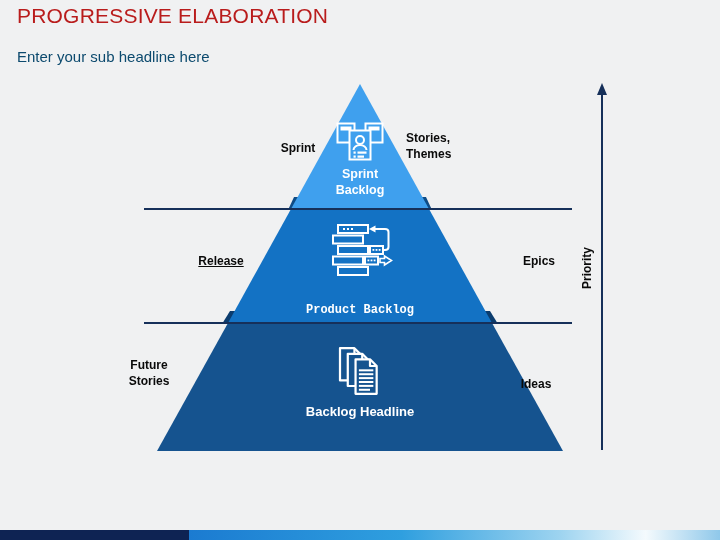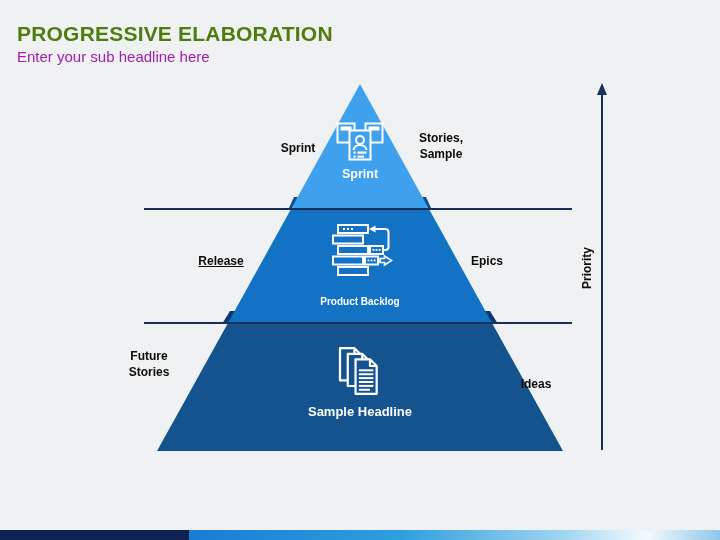--- a/index.html
+++ b/index.html
@@ -1,22 +1,22 @@
 <!DOCTYPE html>
 <html><head>
 <meta charset="utf-8">
 <style>
   html,body{margin:0;padding:0;}
   body{width:720px;height:540px;position:relative;overflow:hidden;
        font-family:"Liberation Sans", sans-serif;background:#F0F1F2;}
   .abs{position:absolute;}
 
   
-  .title{left:17px;top:22px;font-size:21px;font-weight:700;color:#4d7c0f;letter-spacing:.2px;}
-  .subtitle{left:17px;top:48px;font-size:15px;color:#a21caf;}
+  .title{left:17px;top:4px;font-size:21px;font-weight:400;color:#b91c1c;letter-spacing:.2px;}
+  .subtitle{left:17px;top:48px;font-size:15px;color:#0c4a6e;}
 
   
   .tier{z-index:2;}
   .tier1{left:291px;top:84px;width:138px;height:125px;background:#3FA0EE;
          clip-path:polygon(50% 0,100% 100%,0 100%);}
   .tier2{left:228px;top:209px;width:264px;height:114px;background:#1372C4;
          clip-path:polygon(63px 0,calc(100% - 63px) 0,100% 100%,0 100%);}
   .tier3{left:157px;top:323px;width:406px;height:128px;background:#15538F;
          clip-path:polygon(71px 0,calc(100% - 71px) 0,100% 100%,0 100%);}
   .pedestal{z-index:1;}
@@ -25,28 +25,28 @@
   .pedestal2{left:222px;top:311px;width:276px;height:13px;background:#0B3C6E;
          clip-path:polygon(8px 0,calc(100% - 8px) 0,100% 100%,0 100%);}
   .divider{left:144px;width:428px;height:2px;background:#16305A;z-index:3;}
   .divider1{top:208px;}
   .divider2{top:322px;}
 
   
   .side-label{font-size:12px;font-weight:700;color:#0a0a0a;line-height:16px;z-index:4;}
   .center{text-align:center;}
   .lbl-sprint{left:258px;top:140px;width:80px;}
-  .lbl-stories{left:406px;top:130px;width:70px;text-align:center;}
+  .lbl-stories{left:406px;top:130px;width:70px;text-align:left;}
   .lbl-release{left:181px;top:253px;width:80px;text-decoration:underline;}
-  .lbl-epics{left:447px;top:253px;width:80px;}
-  .lbl-future{left:104px;top:348px;width:90px;}
+  .lbl-epics{left:475px;top:253px;width:80px;text-align:right;}
+  .lbl-future{left:104px;top:357px;width:90px;}
   .lbl-ideas{left:496px;top:376px;width:80px;}
   .tier-label{color:#fff;font-weight:700;text-align:center;z-index:4;line-height:16px;}
   .tl1{left:300px;top:166px;width:120px;font-size:12.5px;}
-  .tl2{left:280px;top:294px;width:160px;font-size:10px;}
+  .tl2{left:280px;top:302px;width:160px;font-size:12px;font-family:Liberation Mono, monospace;}
   .tl3{left:270px;top:404px;width:180px;font-size:13px;}
   .side-label span, .tier-label span{display:block;}
 
   
   .icon{z-index:4;}
   .icon1{left:336px;top:122px;}
   .icon2{left:331px;top:222px;}
   .icon3{left:337px;top:346px;}
 
   
@@ -134,34 +134,35 @@
       <rect x="19" y="24.5" width="13" height="1.8"></rect>
       <rect x="19" y="28" width="13" height="1.8"></rect>
       <rect x="19" y="31.5" width="13" height="1.8"></rect>
       <rect x="19" y="35" width="13" height="1.8"></rect>
       <rect x="19" y="38.5" width="10" height="1.8"></rect>
     </g>
   </svg>
 
   <div class="abs tier-label tl1">
     <span>Sprint</span>
+    <span>Backlog</span>
   </div>
   <div class="abs tier-label tl2">
     <span>Product Backlog</span>
   </div>
   <div class="abs tier-label tl3">
-    <span>Sample Headline</span>
+    <span>Backlog Headline</span>
   </div>
 
   <div class="abs side-label center lbl-sprint">
     <span>Sprint</span>
   </div>
   <div class="abs side-label lbl-stories">
     <span>Stories,</span>
-    <span>Sample</span>
+    <span>Themes</span>
   </div>
   <div class="abs side-label center lbl-release">
     <span>Release</span>
   </div>
   <div class="abs side-label center lbl-epics">
     <span>Epics</span>
   </div>
   <div class="abs side-label center lbl-future">
     <span>Future</span>
     <span>Stories</span>

